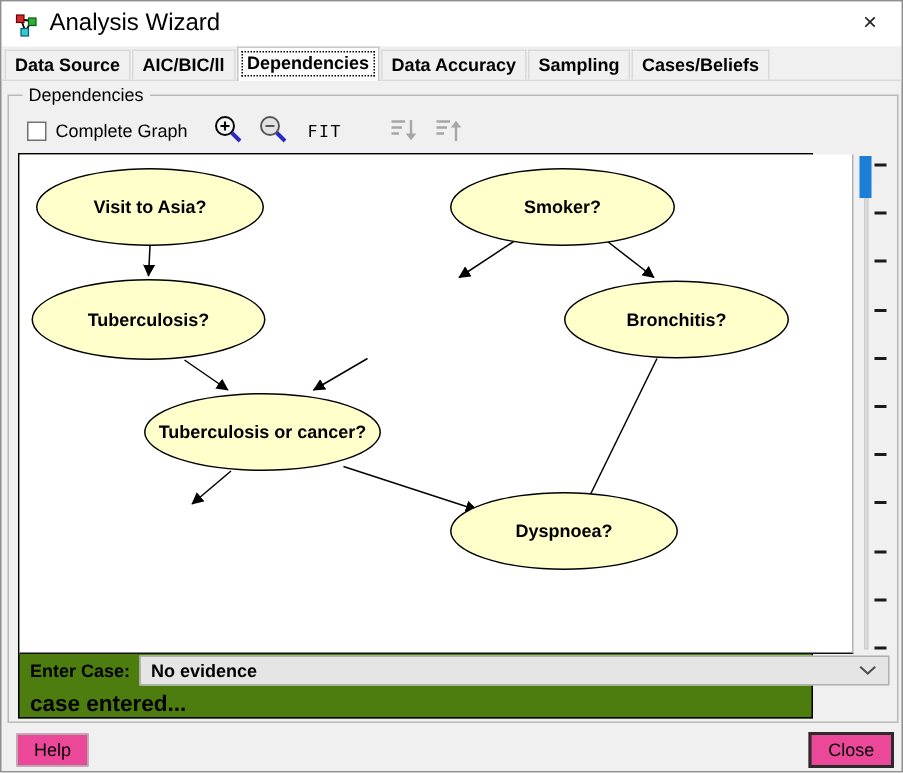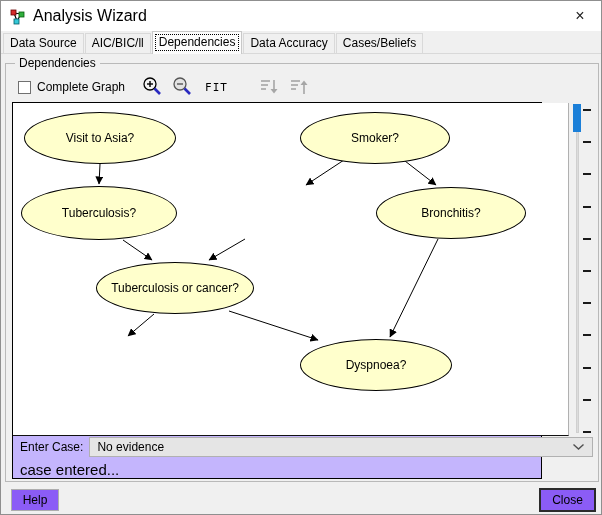--- a/index.html
+++ b/index.html
@@ -11,57 +11,57 @@
   }
   
   .titlebar{position:absolute;left:0;top:0;width:100%;height:30px;background:#ffffff;
     display:flex;align-items:center;padding-left:8px;}
   .titlebar .app-icon{width:17px;height:17px;margin-right:7px;flex:none;}
   .titlebar .title{font-size:16px;}
   .titlebar .close{position:absolute;right:0;top:0;width:42px;height:30px;
     display:flex;align-items:center;justify-content:center;font-size:16px;color:#222;cursor:default;}
   
   .tabstrip{position:absolute;left:0;top:30px;width:100%;height:23px;background:#f0f0f0;
-    display:flex;align-items:flex-end;padding-left:2px;border-bottom:1px solid #d9d9d9;}
+    display:flex;align-items:flex-end;padding-left:2px;border-bottom:1px solid #d9d9d9;font-weight:bold;}
   .tab{height:20px;line-height:18px;padding:0 6px;background:#f0f0f0;border:1px solid #d9d9d9;
     border-bottom:none;margin-right:1px;white-space:nowrap;}
   .tab.active{height:23px;line-height:21px;background:#fcfcfc;margin-bottom:-1px;
     outline:1px dotted #000;outline-offset:-4px;border-color:#c8c8c8;}
   
   .groupbox{position:absolute;left:4px;top:62px;width:594px;height:419px;
     border:1px solid #b9b9b9;}
   .groupbox .legend{position:absolute;left:9px;top:-8px;background:#f0f0f0;padding:0 4px;font-size:12px;}
   
   .toolbar{position:absolute;left:12px;top:11px;height:24px;display:flex;align-items:center;}
   .cgwrap{display:flex;align-items:center;margin-right:16px;}
   .checkbox{width:13px;height:13px;background:#fff;border:1px solid #707070;margin-right:6px;flex:none;}
   .toolicon{width:22px;height:22px;margin-right:8px;display:flex;align-items:center;justify-content:center;}
   .fit{font-family:"DejaVu Sans Mono","Liberation Mono",monospace;font-size:11px;letter-spacing:1px;
     margin:0 30px 0 4px;}
   
-  .content{position:absolute;left:6px;top:38px;width:530px;height:377px;border:1px solid #000;background:#c4b5fd;}
+  .content{position:absolute;left:6px;top:38px;width:530px;height:377px;border:1px solid #000;background:#4d7c0f;font-weight:bold;}
   .canvas{position:absolute;left:0;top:0;width:556px;height:333px;background:#fff;
     border-right:1px solid #b0b0b0;border-bottom:1px solid #111;overflow:hidden;}
   .canvas svg{position:absolute;left:0;top:0;pointer-events:none;}
   .node{position:absolute;border:1px solid #000;border-radius:50%;background:#ffffcc;
     display:flex;align-items:center;justify-content:center;font-size:12px;white-space:nowrap;}
   
   .slider{position:absolute;left:557px;top:0;width:25px;height:333px;}
   .groove{position:absolute;left:6px;top:2px;width:3px;height:328px;background:#dcdcdc;border:1px solid #cfcfcf;}
   .thumb{position:absolute;left:3px;top:1px;width:8px;height:28px;background:#1b7fd8;}
   .tick{position:absolute;left:13px;width:8px;height:2px;background:#1a1a1a;}
   
   .caserow{position:absolute;left:0;top:334px;width:582px;height:21px;display:flex;align-items:stretch;}
   .caselabel{flex:none;padding:3px 6px 0 7px;font-size:12px;}
   .combo{flex:1;margin:0 2px 1px 0;background:#e5e5e5;border:1px solid #b1b1b1;
     display:flex;align-items:center;padding:0 7px;}
   .combo .chev{margin-left:auto;display:flex;align-items:center;}
   .statusrow{position:absolute;left:0;top:356px;width:582px;height:20px;padding:2px 7px;font-size:15px;}
   
-  .btn{position:absolute;height:22px;background:#8b5cf6;border:1px solid #adadad;
+  .btn{position:absolute;height:22px;background:#ec4899;border:1px solid #adadad;
     font-family:inherit;font-size:12px;text-align:center;padding:0;}
   .btn-help{left:10px;top:488px;width:48px;}
   .btn-close{left:538px;top:487px;width:57px;height:24px;border:2px solid #2b2b2b;}
 </style>
 </head>
 <body>
 
 <div class="window">
 
   <div class="titlebar">
@@ -75,20 +75,21 @@
     </svg>
     <span class="title">Analysis Wizard</span>
     <span class="close">×</span>
   </div>
 
   <div class="tabstrip" id="tabstrip">
       <div class="tab">Data Source</div>
       <div class="tab">AIC/BIC/ll</div>
       <div class="tab active">Dependencies</div>
       <div class="tab">Data Accuracy</div>
+      <div class="tab">Sampling</div>
       <div class="tab">Cases/Beliefs</div>
     </div>
 
   <div class="groupbox">
     <span class="legend">Dependencies</span>
 
     <div class="toolbar">
       <span class="cgwrap">
         <span class="checkbox"></span>
         <span>Complete Graph</span>
@@ -144,21 +145,21 @@
             <line x1="232" y1="136" x2="196" y2="157" stroke="#000" stroke-width="1" marker-end="url(#arrow)"></line>
             <line x1="141" y1="211" x2="115" y2="233" stroke="#000" stroke-width="1" marker-end="url(#arrow)"></line>
             <line x1="216" y1="208" x2="305" y2="237" stroke="#000" stroke-width="1" marker-end="url(#arrow)"></line>
             <line x1="425" y1="136" x2="377" y2="234" stroke="#000" stroke-width="1" marker-end="url(#arrow)"></line>
           </svg>
           <div class="node" style="left: 11px; top: 9px; width: 152px; height: 52px; background: rgb(255, 255, 204);">Visit to Asia?</div>
           <div class="node" style="left: 287px; top: 9px; width: 150px; height: 52px; background: rgb(255, 255, 204);">Smoker?</div>
           <div class="node" style="left: 8px; top: 83px; width: 156px; height: 54px; background: rgb(255, 255, 204);">Tuberculosis?</div>
           <div class="node" style="left: 83px; top: 159px; width: 158px; height: 52px; background: rgb(255, 255, 204);">Tuberculosis or cancer?</div>
           <div class="node" style="left: 363px; top: 84px; width: 150px; height: 52px; background: rgb(255, 255, 204);">Bronchitis?</div>
-          <div class="node" style="left: 287px; top: 236px; width: 152px; height: 52px; background: rgb(255, 255, 204);">Dyspnoea?</div>
+          <div class="node" style="left: 287px; top: 225px; width: 152px; height: 52px; background: rgb(255, 255, 204);">Dyspnoea?</div>
         </div>
 
       <div class="slider" id="slider">
         <div class="groove"></div>
         <div class="thumb" style="background: rgb(27, 127, 216);"></div>
       <div class="tick" style="top: 6px;"></div>
           <div class="tick" style="top: 38.2px;"></div>
           <div class="tick" style="top: 70.4px;"></div>
           <div class="tick" style="top: 102.6px;"></div>
           <div class="tick" style="top: 134.8px;"></div>

